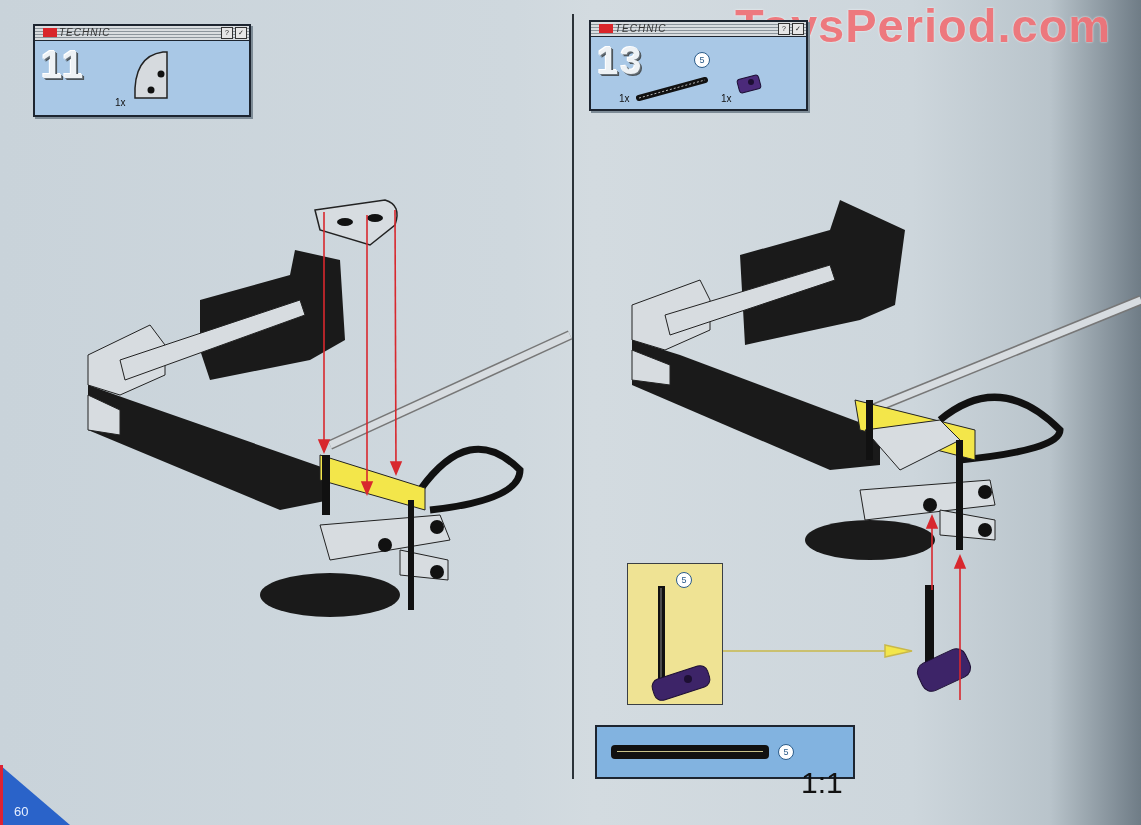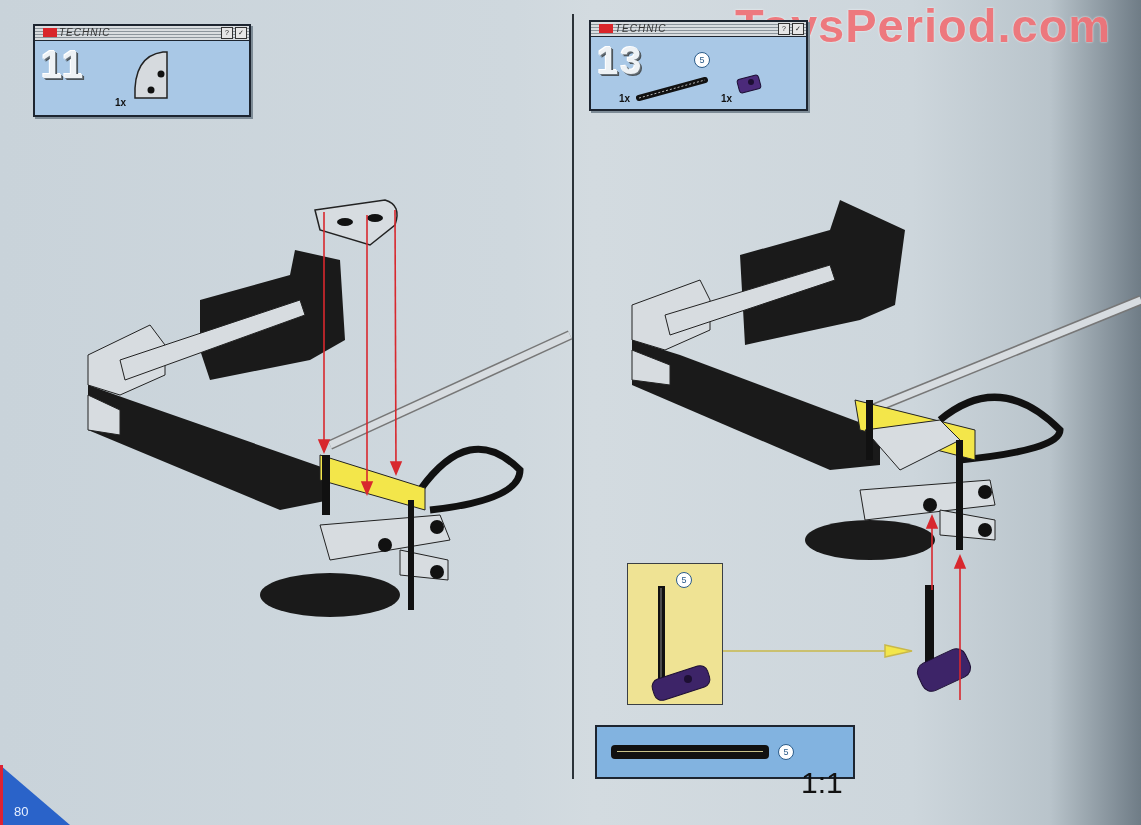--- a/index.html
+++ b/index.html
@@ -10,21 +10,21 @@
   .page.left{left:0;width:572px;}
   .page.right{left:575px;width:566px;}
   .spine{position:absolute;left:572px;top:14px;width:2px;height:765px;background:#2b3238;}
   .stepbox{position:absolute;background:#a9c8e6;border:2px solid #1d2530;box-shadow:2px 2px 0 #7d8b96;}
   .stepbox .titlebar{height:14px;background:repeating-linear-gradient(180deg,#d9dde0 0 2px,#8c959c 2px 3px);border-bottom:1px solid #1d2530;position:relative;}
   .logo{position:absolute;left:8px;top:2px;width:14px;height:9px;background:#d9252a;}
   .brand{position:absolute;left:24px;top:1px;font-size:10px;color:#333;letter-spacing:1px;font-style:italic;text-align:right;}
   .winbtn{position:absolute;top:1px;width:10px;height:10px;background:#e6e6e6;border:1px solid #333;font-size:7px;line-height:10px;text-align:center;color:#222;}
   .stepnum{position:absolute;left:6px;top:18px;font-size:38px;font-weight:bold;color:#eef2f5;
     text-shadow:1px 1px 0 #6a737a,2px 2px 0 #4b5359,-1px -1px 0 #fff;letter-spacing:2px;}
-  .qty{position:absolute;font-size:10px;color:#111;font-weight:bold;}
+  .qty{position:absolute;font-size:10px;color:#111;}
   .circle5{position:absolute;width:14px;height:14px;border-radius:50%;background:#fff;border:1px solid #2b5c8a;
     font-size:9px;line-height:14px;text-align:center;color:#2b5c8a;}
   .watermark{position:absolute;left:735px;top:-2px;font-size:47px;font-weight:bold;color:#ef7479;
     letter-spacing:1px;text-shadow:0 0 2px #fff;opacity:.95;}
   .callout{position:absolute;left:627px;top:563px;width:94px;height:140px;background:#efe394;border:1px solid #3a3f44;}
   .scalebox{position:absolute;left:595px;top:725px;width:256px;height:50px;background:#82b3e0;border:2px solid #1d2530;}
   .axlebar{position:absolute;left:14px;top:18px;width:158px;height:14px;background:#111;border-radius:4px;}
   .axlebar:after{content:"";position:absolute;left:6px;right:6px;top:6px;height:1px;background:#c9c28a;}
   .ratio{position:absolute;left:204px;top:7px;font-size:30px;color:#111;margin-top:32px;}
   .pagecorner{position:absolute;left:0;bottom:0;width:0;height:0;border-bottom:60px solid #2a63c9;border-right:70px solid transparent;}
@@ -162,13 +162,13 @@
 </div>
 
 <div class="scalebox">
   <div class="axlebar"></div>
   <span class="circle5" style="left:181px;top:17px;">5</span>
   <span class="ratio">1:1</span>
 </div>
 
 <div class="pagecorner"></div>
 <div class="redstrip"></div>
-<div class="pagenum">80</div>
+<div class="pagenum">60</div>
 
 </body></html>

